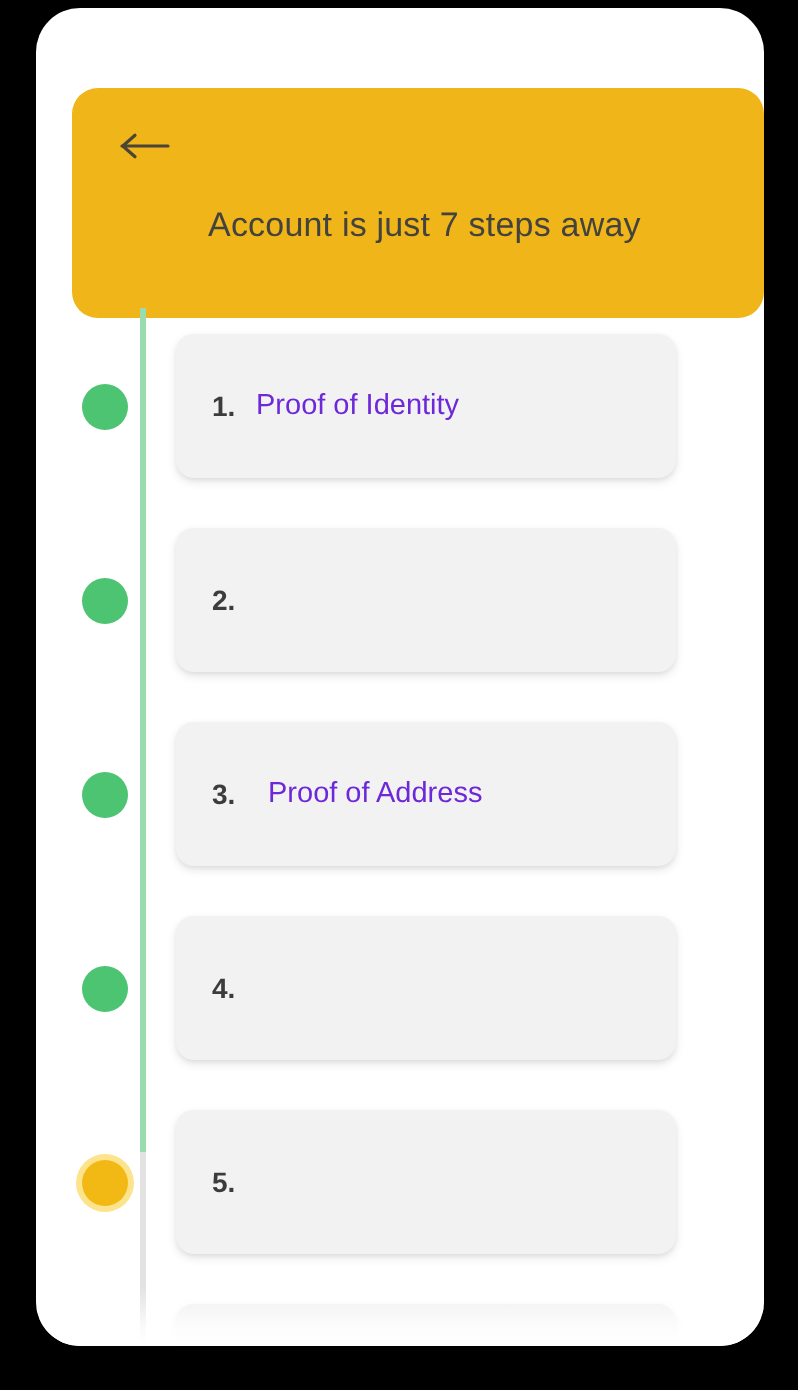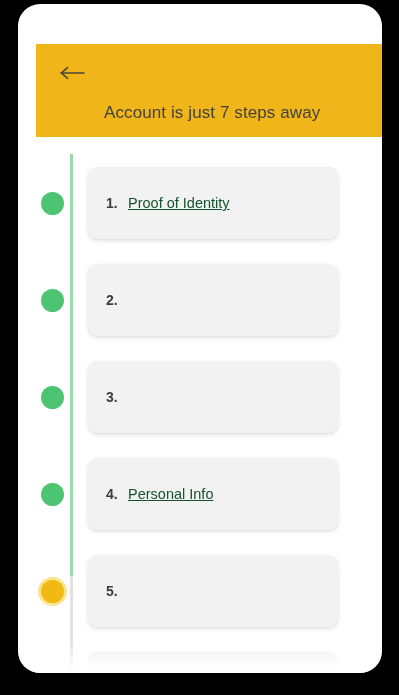--- a/index.html
+++ b/index.html
@@ -15,22 +15,23 @@
     width:364px; height:669px;
     background:#ffffff;
     border-radius:22px;
     overflow:hidden;
   }
 
   
   .header {
     position:absolute;
     left:18px; top:40px;
-    width:346px; height:93px;
+    width:346px; height:115px;
     background:#EFB519;
+    border-radius:13px;
   }
   .back-btn {
     position:absolute;
     left:24px; top:16px;
     width:30px; height:26px;
     display:flex; align-items:center; justify-content:flex-start;
     cursor:pointer;
   }
   .back-btn svg { display:block; }
   .header-title {
@@ -101,23 +102,22 @@
     width:40px;
     padding-left:18px;
     font-size:14px;
     font-weight:700;
     color:#3c3c3c;
     flex:none;
   }
   .step-label {
     font-size:14.5px;
     font-weight:400;
-    color:#14532d;
+    color:#6d28d9;
     white-space:nowrap;
-    text-decoration:underline;
   }
   .step-label.indent { padding-left:6px; }
 
   
   .fade {
     position:absolute;
     left:0; bottom:0;
     width:364px; height:30px;
     background:linear-gradient(to bottom, rgba(255,255,255,0) 0%, rgba(255,255,255,0.85) 70%, #ffffff 100%);
     pointer-events:none;
@@ -158,28 +158,28 @@
       <div class="dot done"></div>
       <div class="card">
         <span class="step-num">2.</span>
       </div>
     </div>
 
     <div class="step">
       <div class="dot done"></div>
       <div class="card">
         <span class="step-num">3.</span>
+        <span class="step-label indent">Proof of Address</span>
       </div>
     </div>
 
     <div class="step">
       <div class="dot done"></div>
       <div class="card">
         <span class="step-num">4.</span>
-        <span class="step-label">Personal Info</span>
       </div>
     </div>
 
     <div class="step">
       <div class="dot current"></div>
       <div class="card">
         <span class="step-num">5.</span>
       </div>
     </div>
 

